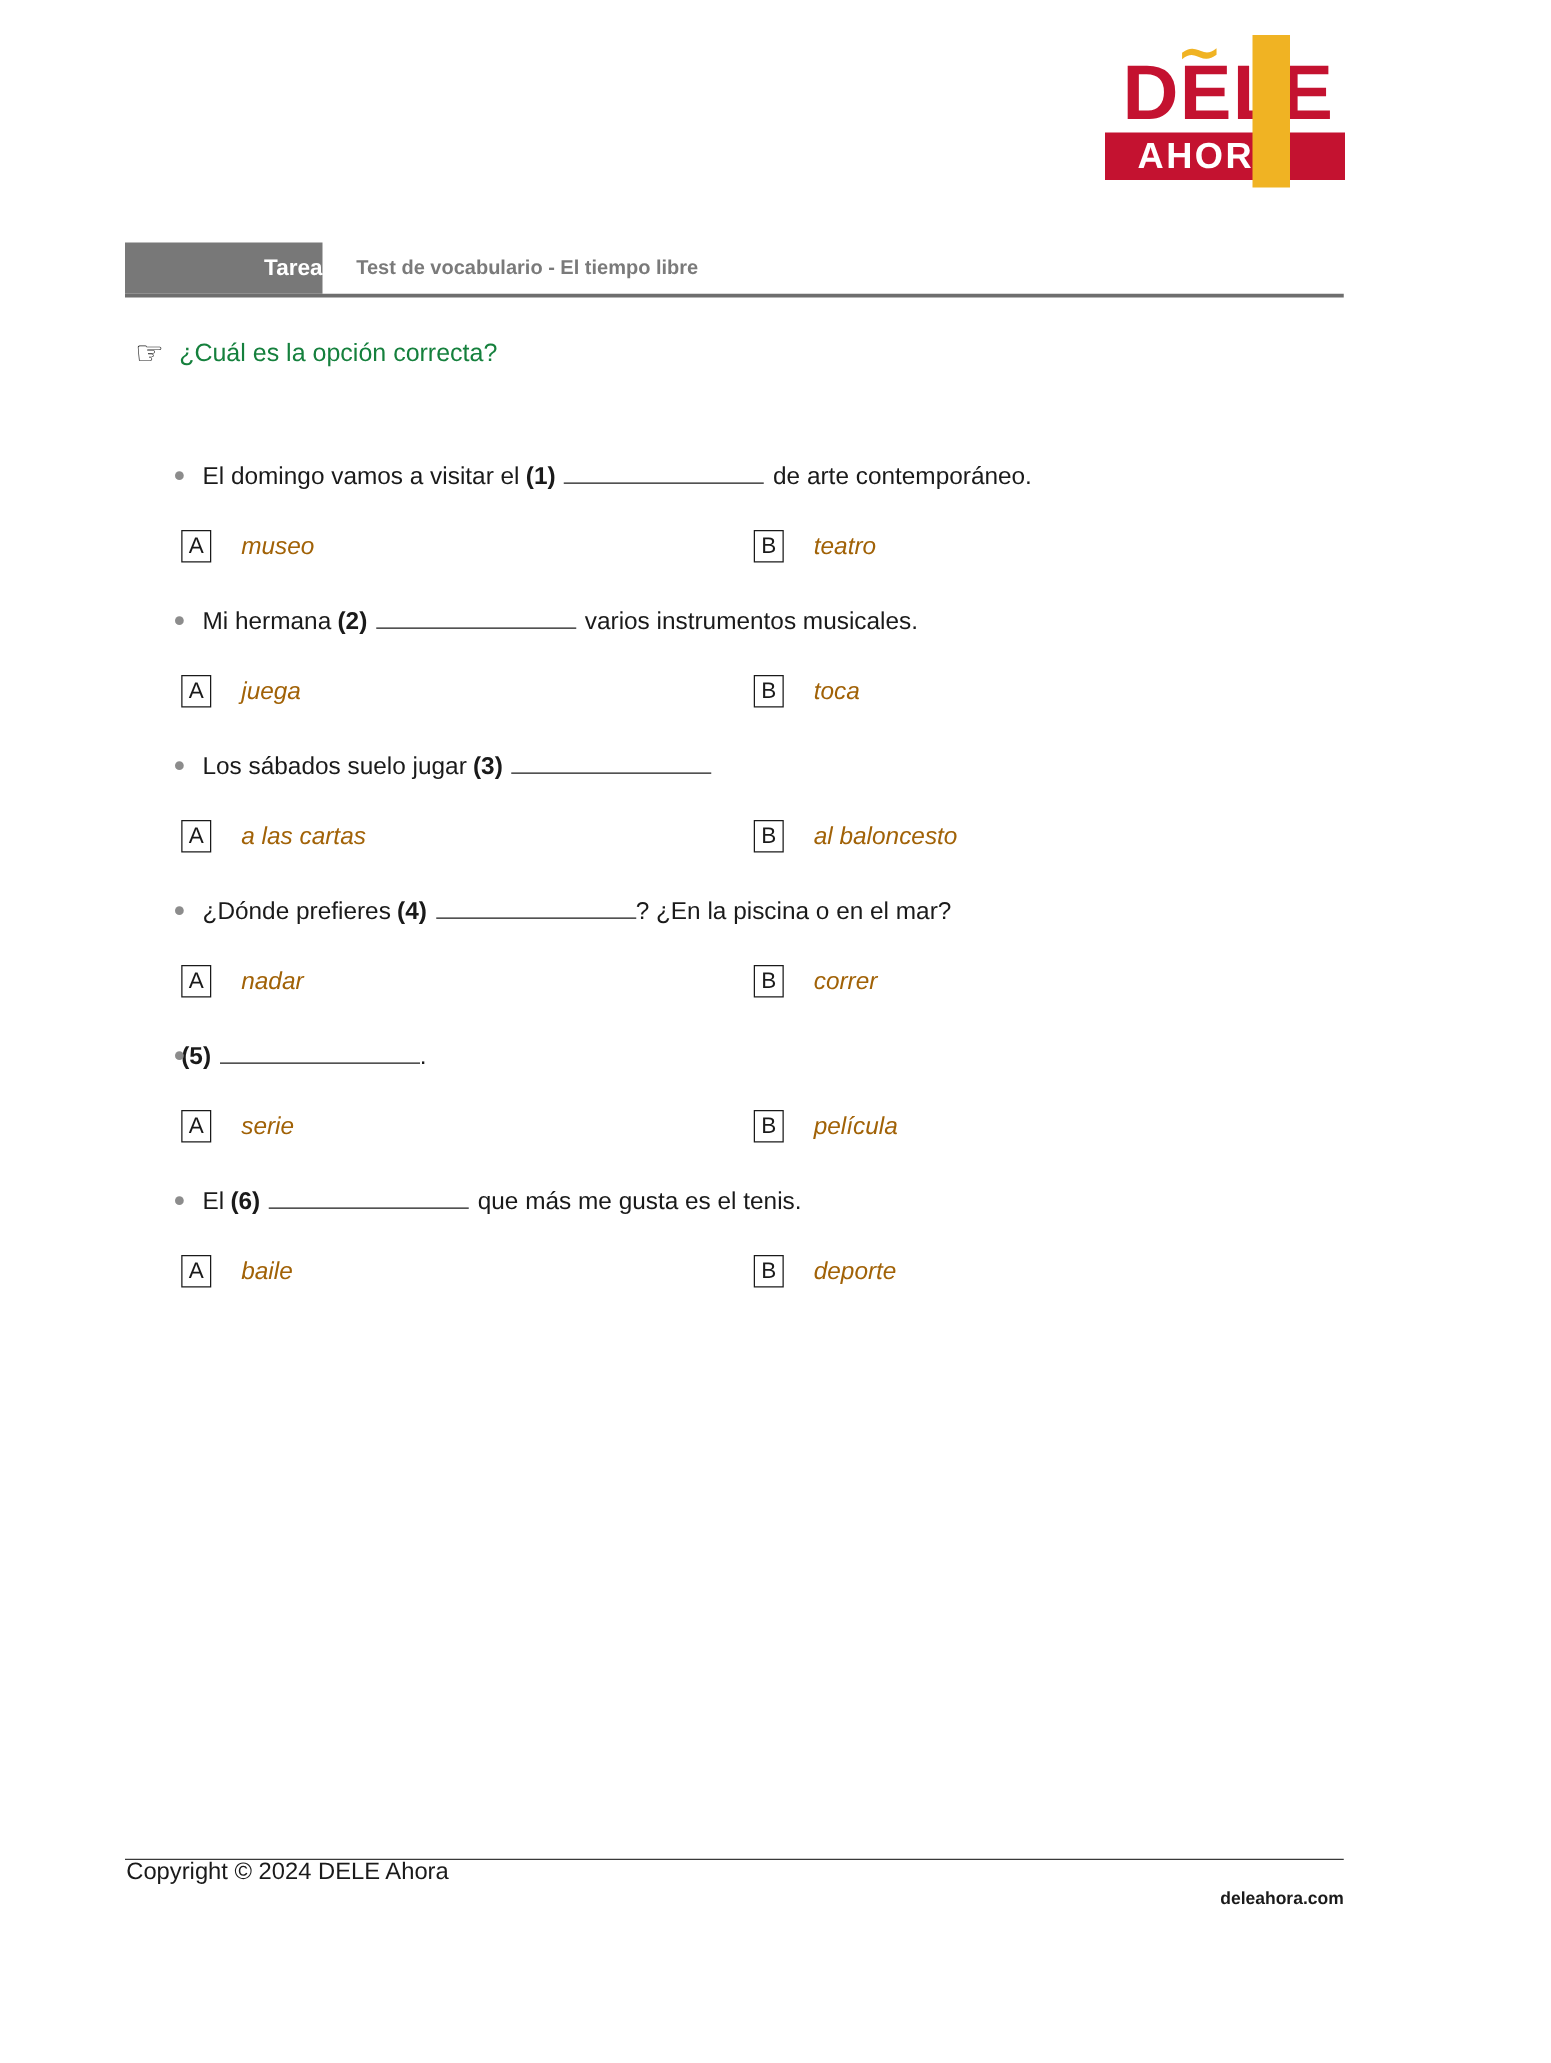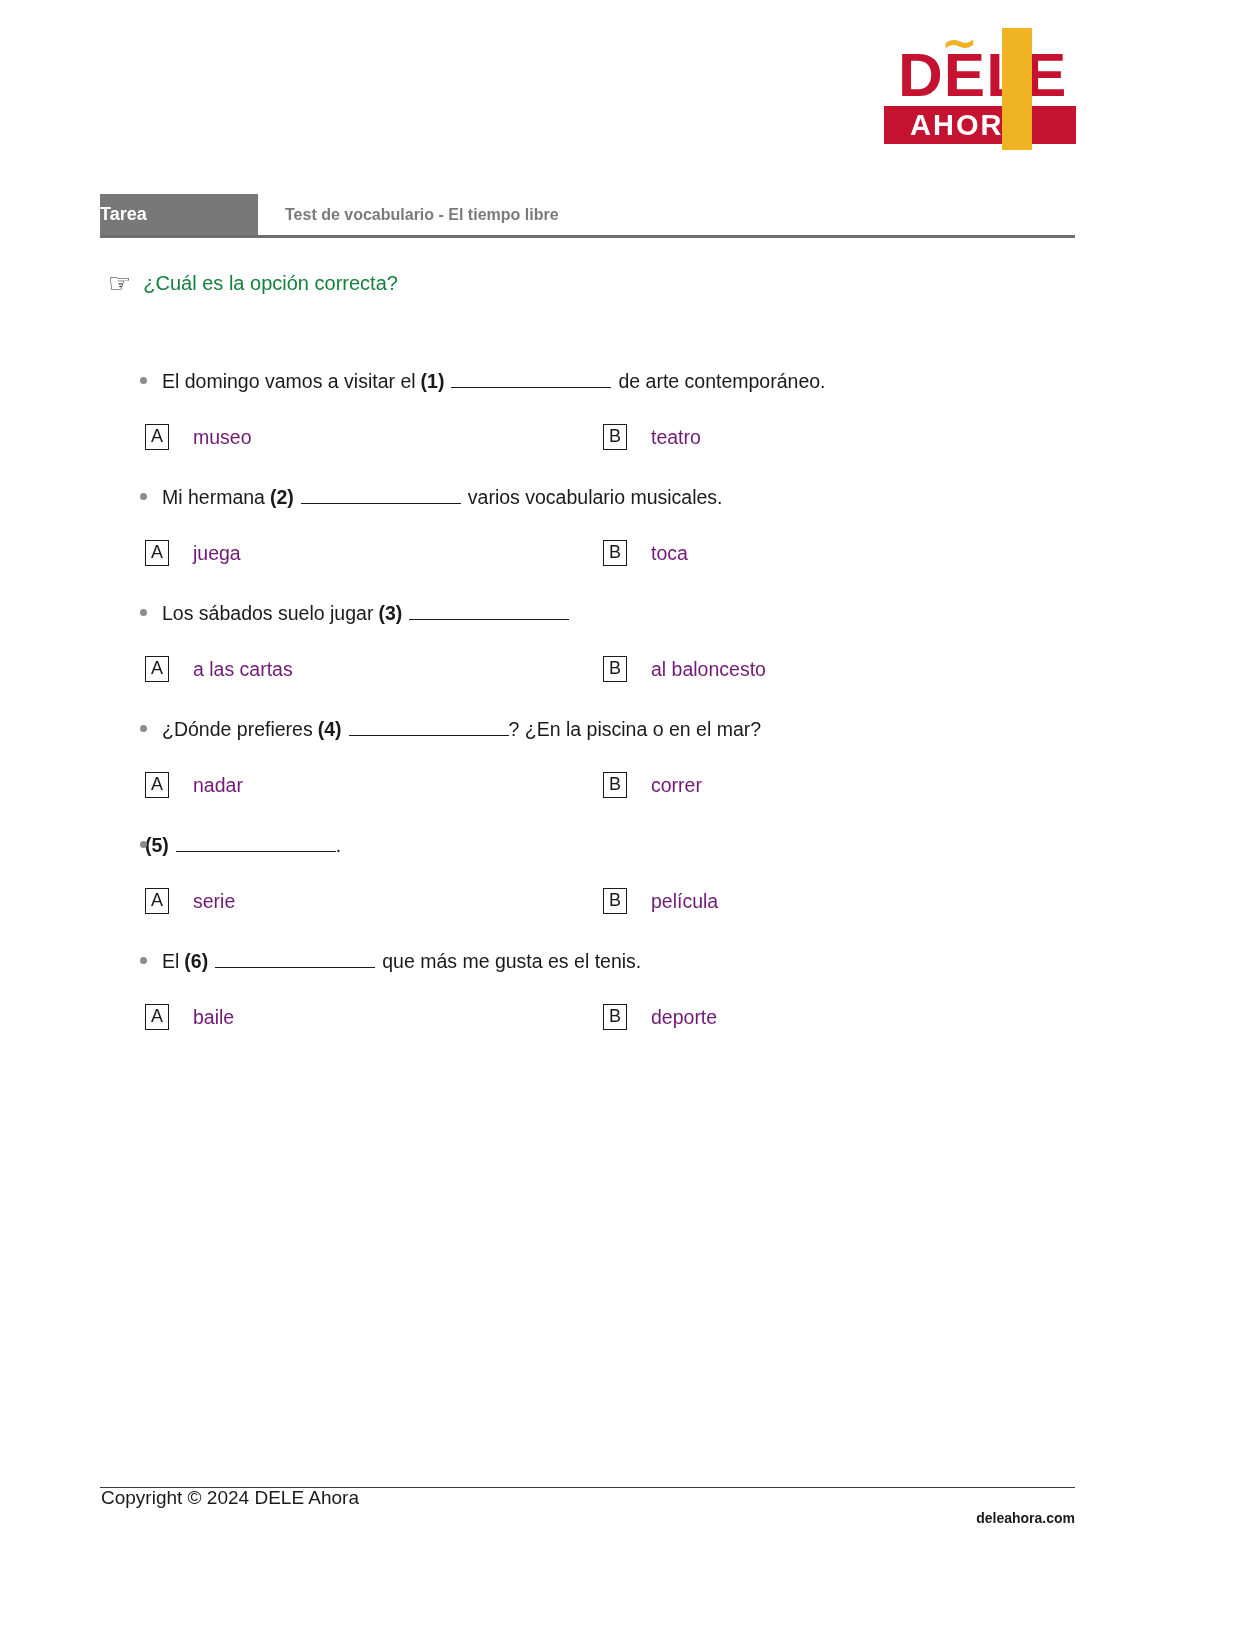--- a/index.html
+++ b/index.html
@@ -97,21 +97,21 @@
     position: absolute;
     left: 0;
     top: 0;
     width: 158px;
     height: 41px;
     background: #787878;
     color: #ffffff;
     font-size: 18px;
     font-weight: bold;
     line-height: 41px;
-    text-align: left;
+    text-align: right;
     box-sizing: border-box;
   }
   .task-title {
     position: absolute;
     left: 185px;
     top: 0;
     height: 41px;
     line-height: 41px;
     font-size: 16px;
     font-weight: bold;
@@ -204,22 +204,23 @@
     box-sizing: border-box;
     font-size: 18px;
     line-height: 23px;
     text-align: center;
     color: #1a1a1a;
     background: #ffffff;
   }
   .opt-label {
     margin-left: 24px;
     font-size: 19.5px;
-    color: #701a75;
+    color: #a16207;
     white-space: nowrap;
+    font-style: italic;
   }
 
   
   .footer-rule {
     position: absolute;
     left: 100px;
     top: 1487px;
     width: 975px;
     height: 0;
     border-top: 1.5px solid #3a3a3a;
@@ -282,21 +283,21 @@
             <div class="opt-label">teatro</div>
           </div>
         </div>
       </div>
       <div class="qblock">
         <div class="qline">
           <span class="bullet"></span>
           <span class="qtext-start">Mi hermana</span>
           <span class="qnum">(2)</span>
           <span class="blank"></span>
-          <span class="qtext-end">varios vocabulario musicales.</span>
+          <span class="qtext-end">varios instrumentos musicales.</span>
         </div>
         <div class="answers">
           <div class="answer optA">
             <div class="opt-box">A</div>
             <div class="opt-label">juega</div>
           </div>
           <div class="answer optB">
             <div class="opt-box">B</div>
             <div class="opt-label">toca</div>
           </div>

